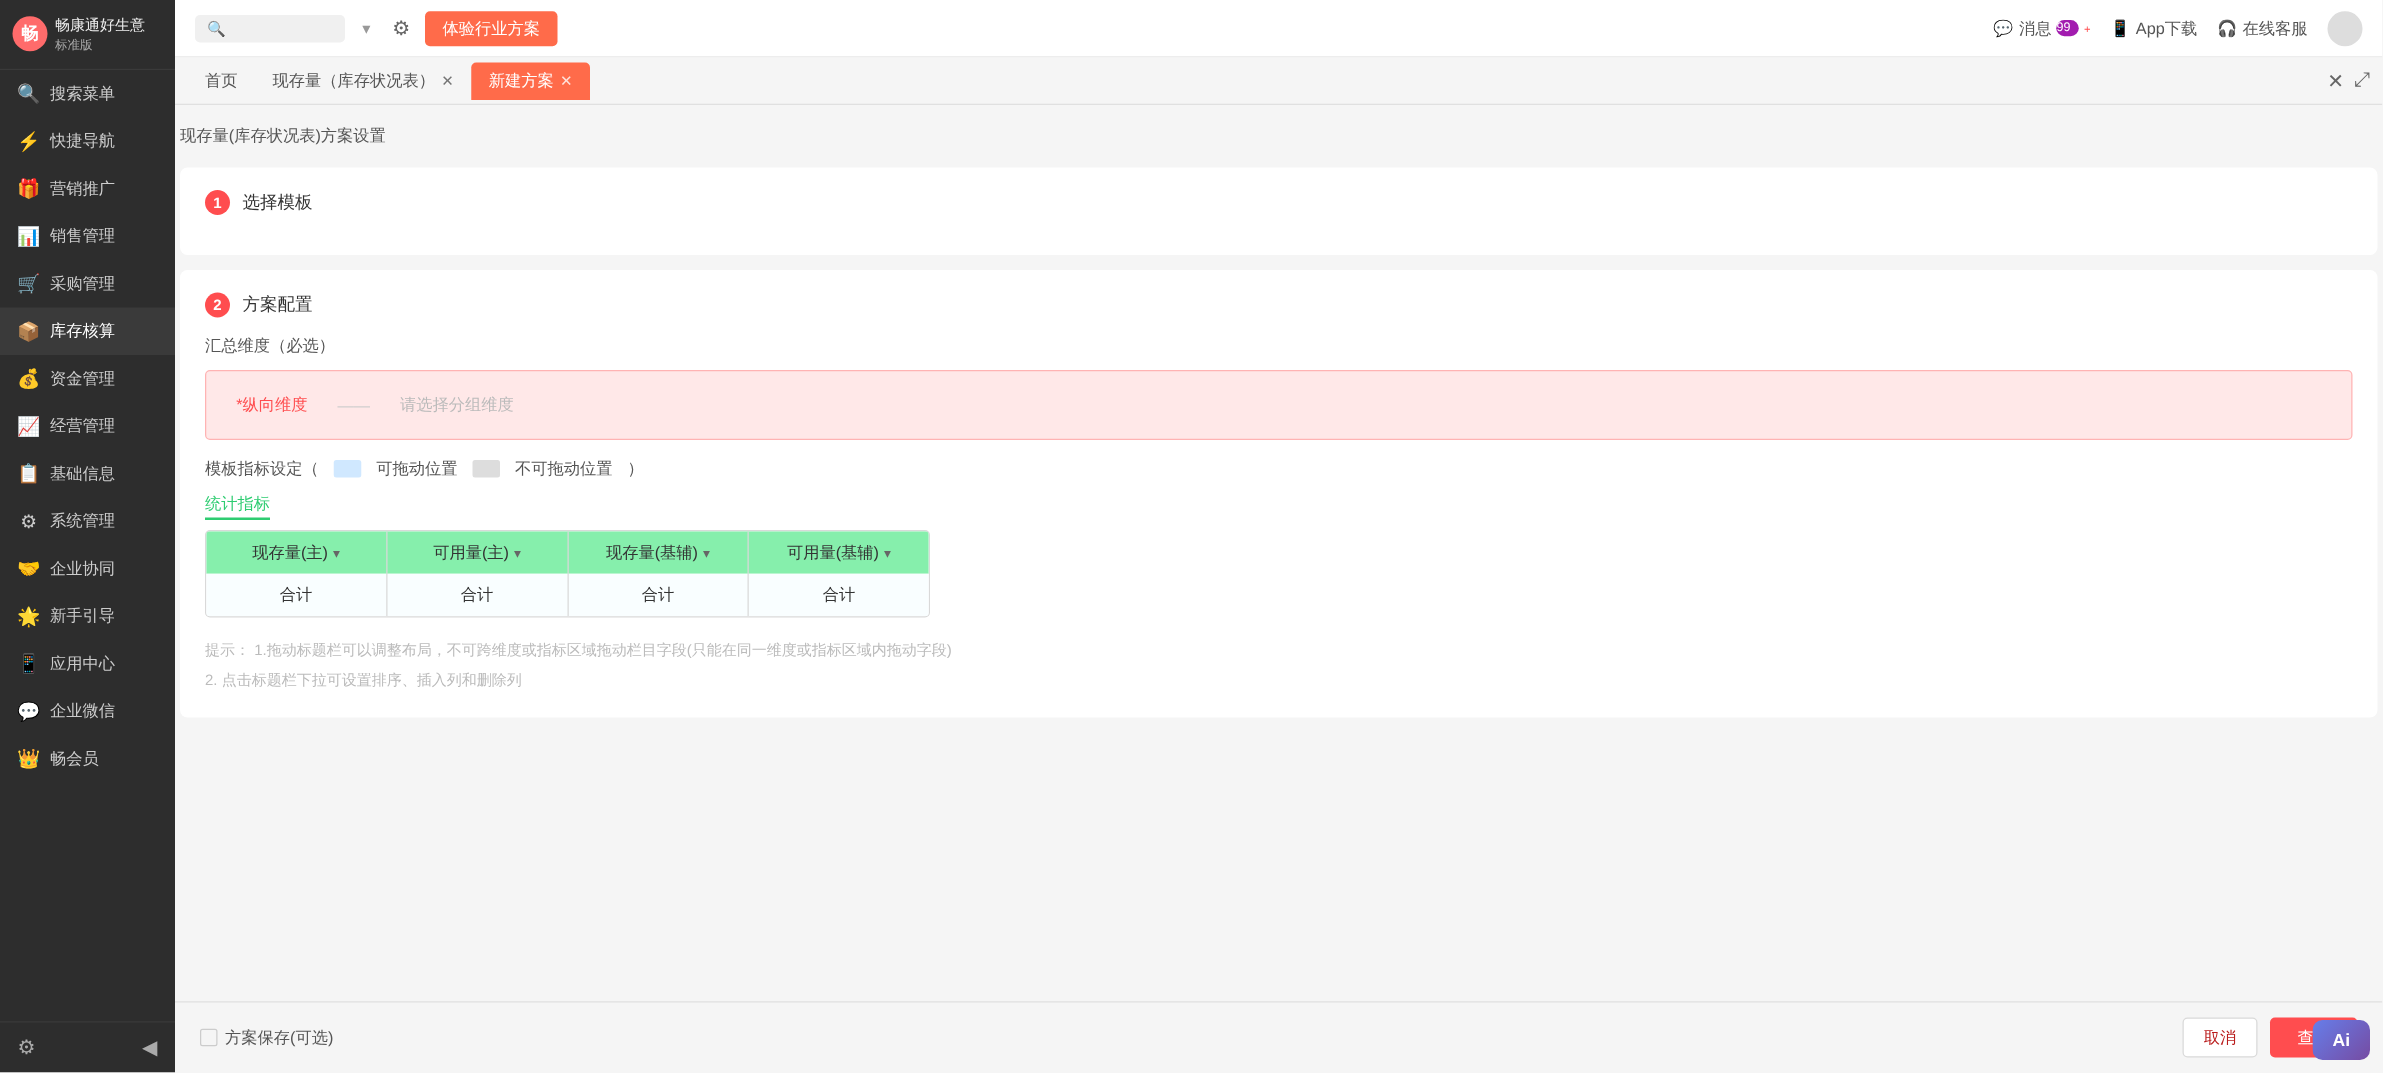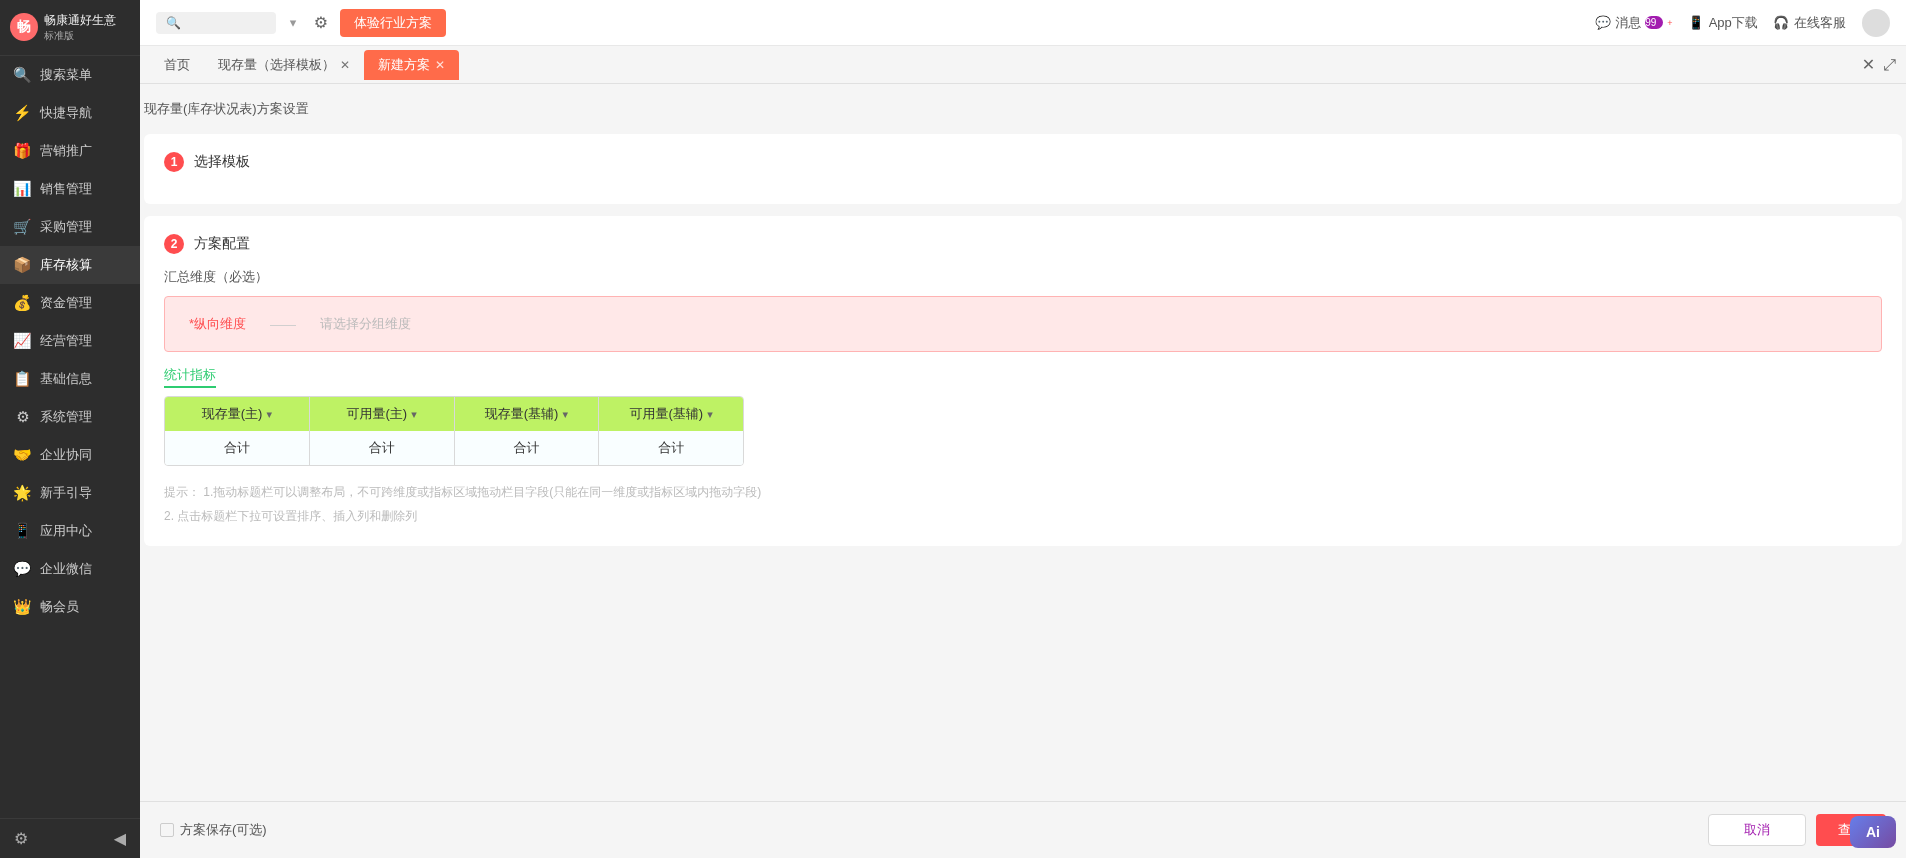--- a/index.html
+++ b/index.html
@@ -161,21 +161,21 @@
     .indicator-badge {
       width: 22px; height: 14px; background: #d0e8ff; border-radius: 2px; display: inline-block;
     }
     .indicator-badge-grey {
       width: 22px; height: 14px; background: #ddd; border-radius: 2px; display: inline-block;
     }
 
     
     .stats-label { color: #2ecc71; font-size: 13px; margin-bottom: 8px; border-bottom: 2px solid #2ecc71; display: inline-block; padding-bottom: 2px; }
     .stats-table { border: 1px solid #d9d9d9; border-radius: 4px; overflow: hidden; width: 580px; }
-    .stats-table-header { display: flex; background: #bef264; }
+    .stats-table-header { display: flex; background: #86efac; }
     .stats-table-body { display: flex; background: #f9feff; }
     .stats-col {
       flex: 1; border-right: 1px solid #d9d9d9;
       text-align: center; padding: 8px 4px; font-size: 13px; color: #333;
       display: flex; align-items: center; justify-content: center; gap: 4px;
     }
     .stats-col:last-child { border-right: none; }
     .stats-col-chevron { font-size: 11px; color: #666; cursor: pointer; }
 
     
@@ -187,21 +187,21 @@
       background: #f5f5f5;
       display: flex; align-items: center; justify-content: space-between;
       border-top: 1px solid #e0e0e0;
       flex-shrink: 0;
     }
     .save-option { display: flex; align-items: center; gap: 6px; font-size: 13px; color: #555; cursor: pointer; }
     .checkbox { width: 14px; height: 14px; border: 1px solid #ccc; border-radius: 2px; }
     .footer-buttons { display: flex; gap: 10px; }
     .btn-cancel {
       background: #fff; border: 1px solid #d9d9d9; border-radius: 4px;
-      padding: 6px 35px; font-size: 13px; cursor: pointer; color: #a21caf;
+      padding: 6px 16px; font-size: 13px; cursor: pointer; color: #b91c1c;
     }
     .btn-query {
       background: #ff4d4f; border: none; border-radius: 4px;
       padding: 6px 22px; font-size: 13px; cursor: pointer; color: white;
     }
 
     
     .ai-float {
       position: fixed; bottom: 10px; right: 10px;
       background: linear-gradient(135deg, #667eea, #764ba2);
@@ -318,21 +318,21 @@
       </div>
       <div class="header-avatar"></div>
     </div>
   </div>
 
   <div class="tabs">
     <div class="tab">
       <span>首页</span>
     </div>
     <div class="tab">
-      <span>现存量（选择模板）</span>
+      <span>现存量（库存状况表）</span>
       <span class="tab-close">✕</span>
     </div>
     <div class="tab active">
       <span>新建方案</span>
       <span class="tab-close">✕</span>
     </div>
     <div class="tab-controls">
       <span class="tab-ctrl-btn">✕</span>
       <span class="tab-ctrl-btn">⤢</span>
     </div>
@@ -355,20 +355,28 @@
       </div>
 
       <div class="config-label">汇总维度（必选）</div>
 
       <div class="dimension-area">
         <span class="dimension-label">*纵向维度</span>
         <span style="color:#ccc; margin: 0 8px;">——</span>
         <span class="dimension-placeholder">请选择分组维度</span>
       </div>
 
+      <div class="indicator-settings">
+        <span>模板指标设定（</span>
+        <span class="indicator-badge"></span>
+        <span>可拖动位置</span>
+        <span class="indicator-badge-grey"></span>
+        <span>不可拖动位置</span>
+        <span>）</span>
+      </div>
 
       <div>
         <div class="stats-label">统计指标</div>
         <div class="stats-table">
           <div class="stats-table-header">
             <div class="stats-col">
               <span>现存量(主)</span>
               <span class="stats-col-chevron">▾</span>
             </div>
             <div class="stats-col">

